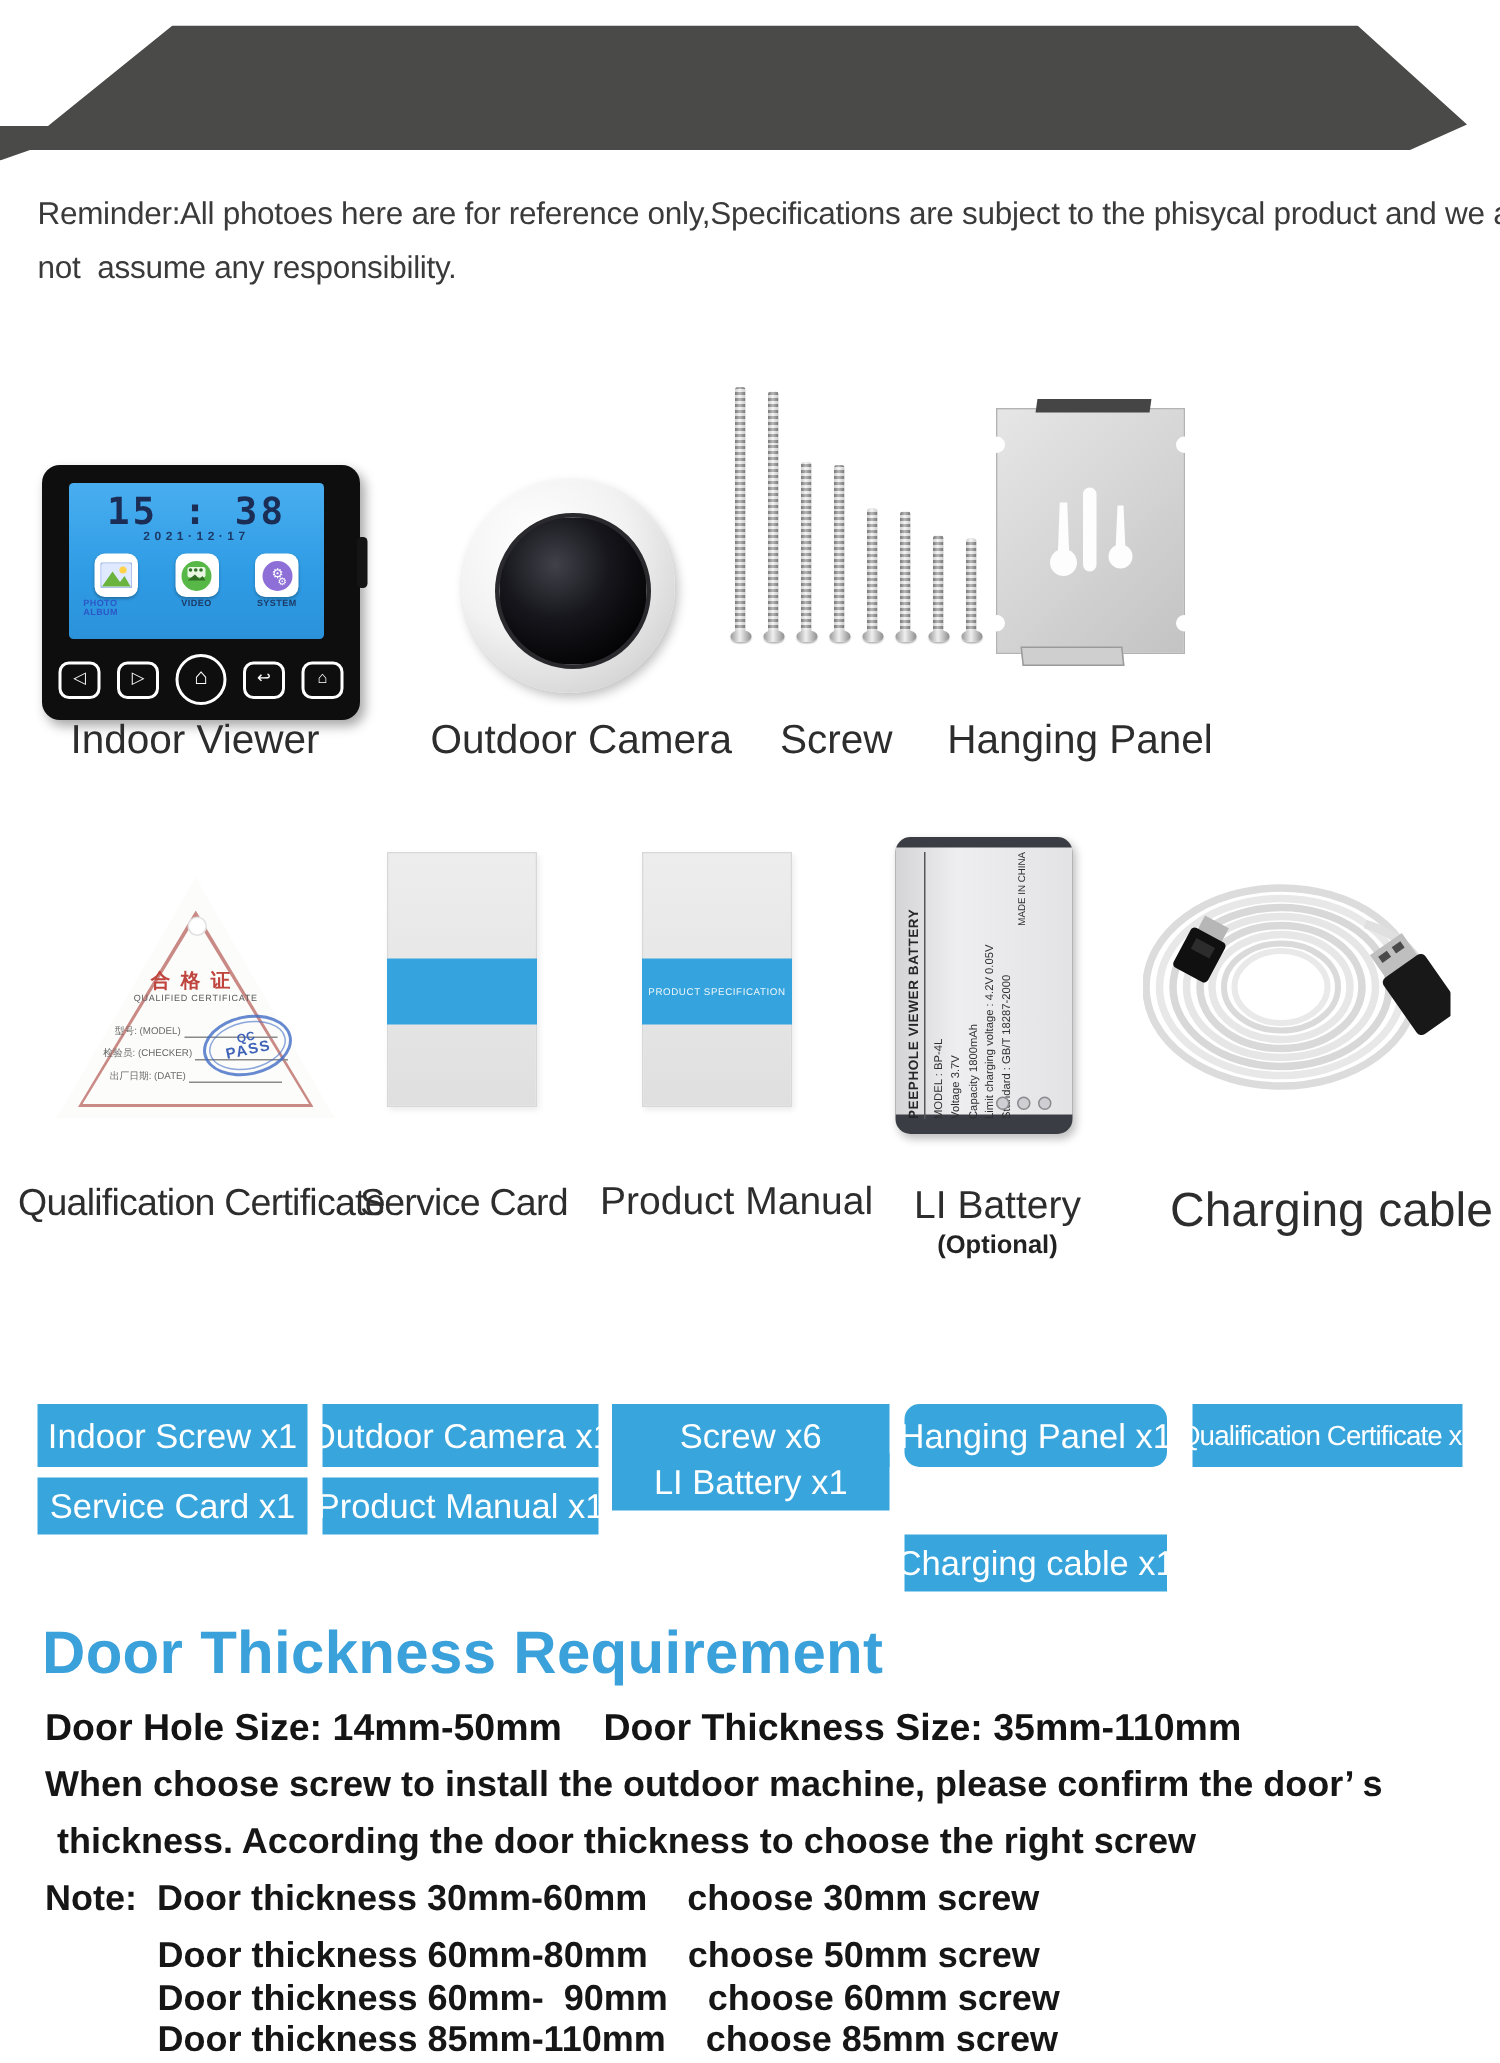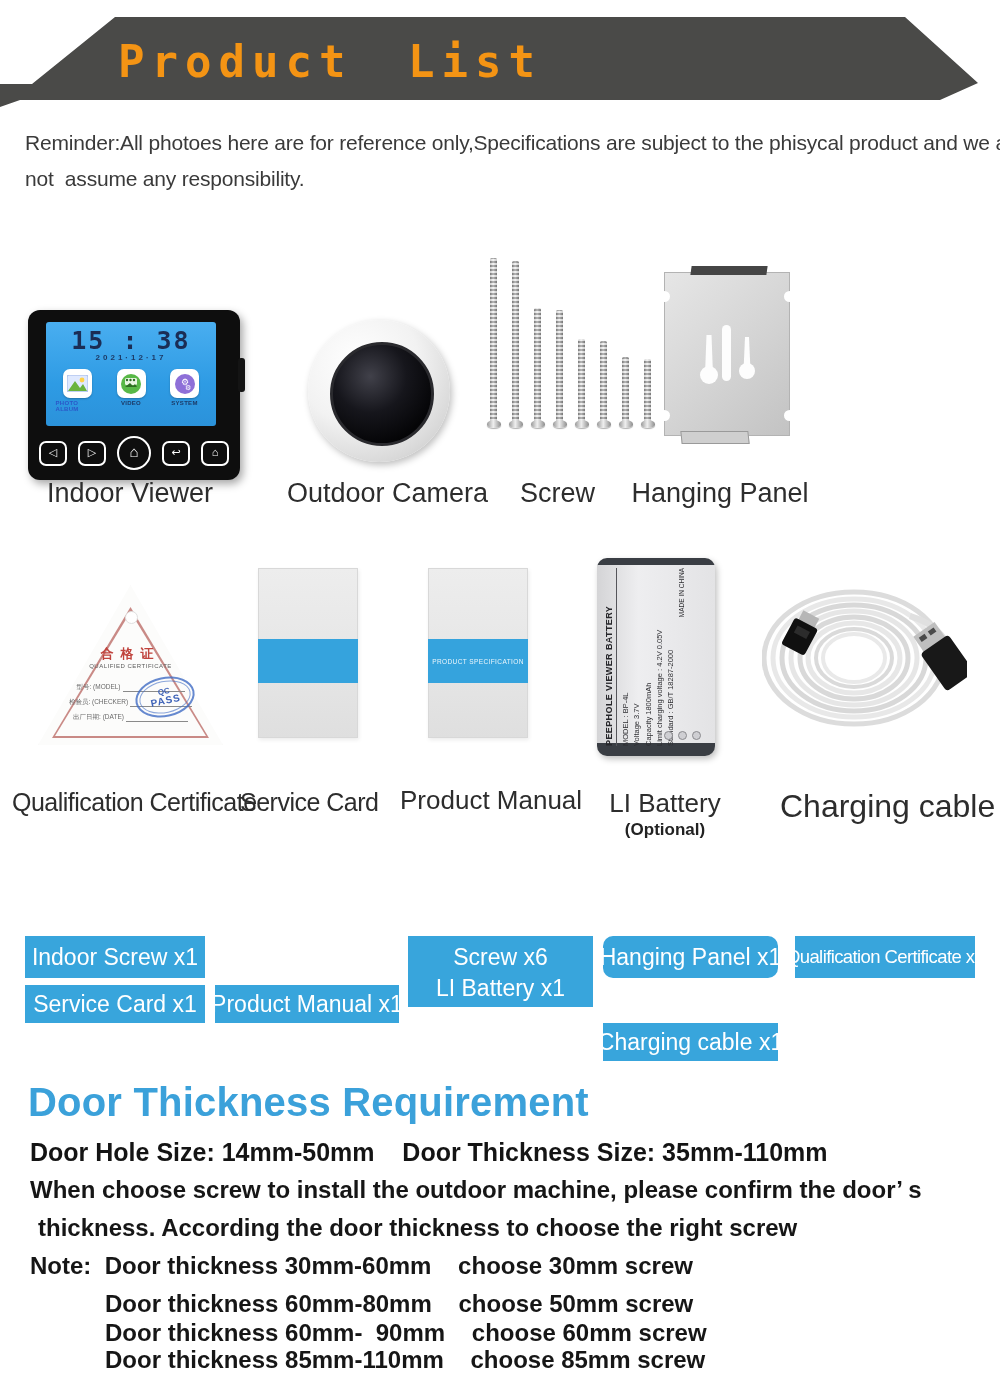--- a/index.html
+++ b/index.html
@@ -118,21 +118,20 @@
   .door-note{position:absolute;font-size:24px;font-weight:bold;color:#161616;white-space:pre;}
 
   svg text{font-family:"Liberation Sans",sans-serif;}
 </style>
 </head>
 <body>
 
 <div class="page">
 
   <div class="banner"></div>
-  <div class="banner-title">Product List</div>
 
   <div class="reminder" style="top:131px;">Reminder:All photoes here are for reference only,Specifications are subject to the phisycal product and we are</div>
   <div class="reminder" style="top:167px;">not  assume any responsibility.</div>
 
   <div class="device">
     <div class="side-tab"></div>
     <div class="screen">
       <div class="clock">15 : 38</div>
       <div class="scr-date">2021·12·17</div>
       <div class="app-row">
@@ -299,20 +298,21 @@
   </svg>
 
   <div class="plabel small" style="left:12px;top:788px;width:230px;">Qualification Certificate</div>
   <div class="plabel small" style="left:240px;top:788px;width:135px;">Service Card</div>
   <div class="plabel" style="left:400px;top:785px;width:175px;font-size:26px;">Product Manual</div>
   <div class="plabel" style="left:600px;top:788px;width:130px;font-size:26px;">LI Battery</div>
   <div class="optional" style="left:600px;top:820px;width:130px;">(Optional)</div>
   <div class="plabel" style="left:780px;top:788px;width:195px;font-size:32px;">Charging cable</div>
 
   <div class="qbox" style="left:25px;top:936px;width:180px;height:42px;">Indoor Screw x1</div>
+  <div class="qbox" style="left:215px;top:936px;width:184px;height:42px;">Outdoor Camera x1</div>
   <div class="qbox" style="left:408px;top:936px;width:185px;height:42px;">Screw x6</div>
   <div class="qbox" style="left:603px;top:936px;width:175px;height:42px;border-radius:10px;">Hanging Panel x1</div>
   <div class="qbox small" style="left:795px;top:936px;width:180px;height:42px;">Qualification Certificate x1</div>
   <div class="qbox" style="left:25px;top:985px;width:180px;height:38px;">Service Card x1</div>
   <div class="qbox" style="left:215px;top:985px;width:184px;height:38px;">Product Manual x1</div>
   <div class="qbox" style="left:408px;top:969px;width:185px;height:38px;">LI Battery x1</div>
   <div class="qbox" style="left:603px;top:1023px;width:175px;height:38px;">Charging cable x1</div>
 
   <div class="door-head">Door Thickness Requirement</div>
   <div class="door-sizes">Door Hole Size: 14mm-50mm    Door Thickness Size: 35mm-110mm</div>

